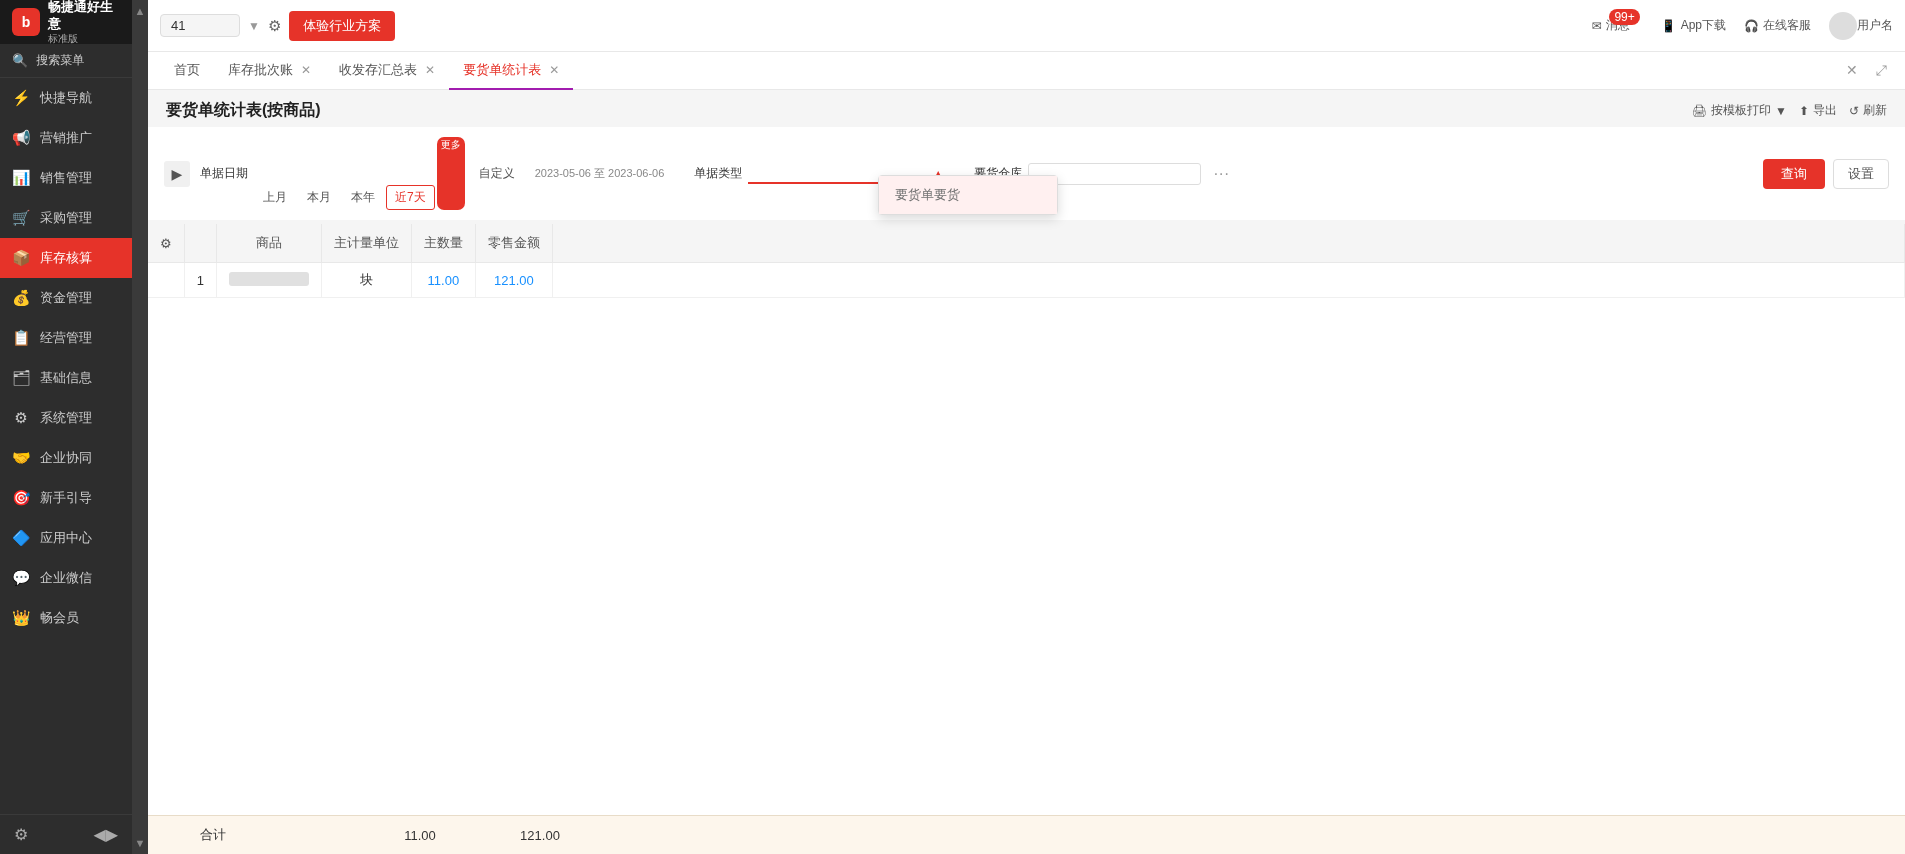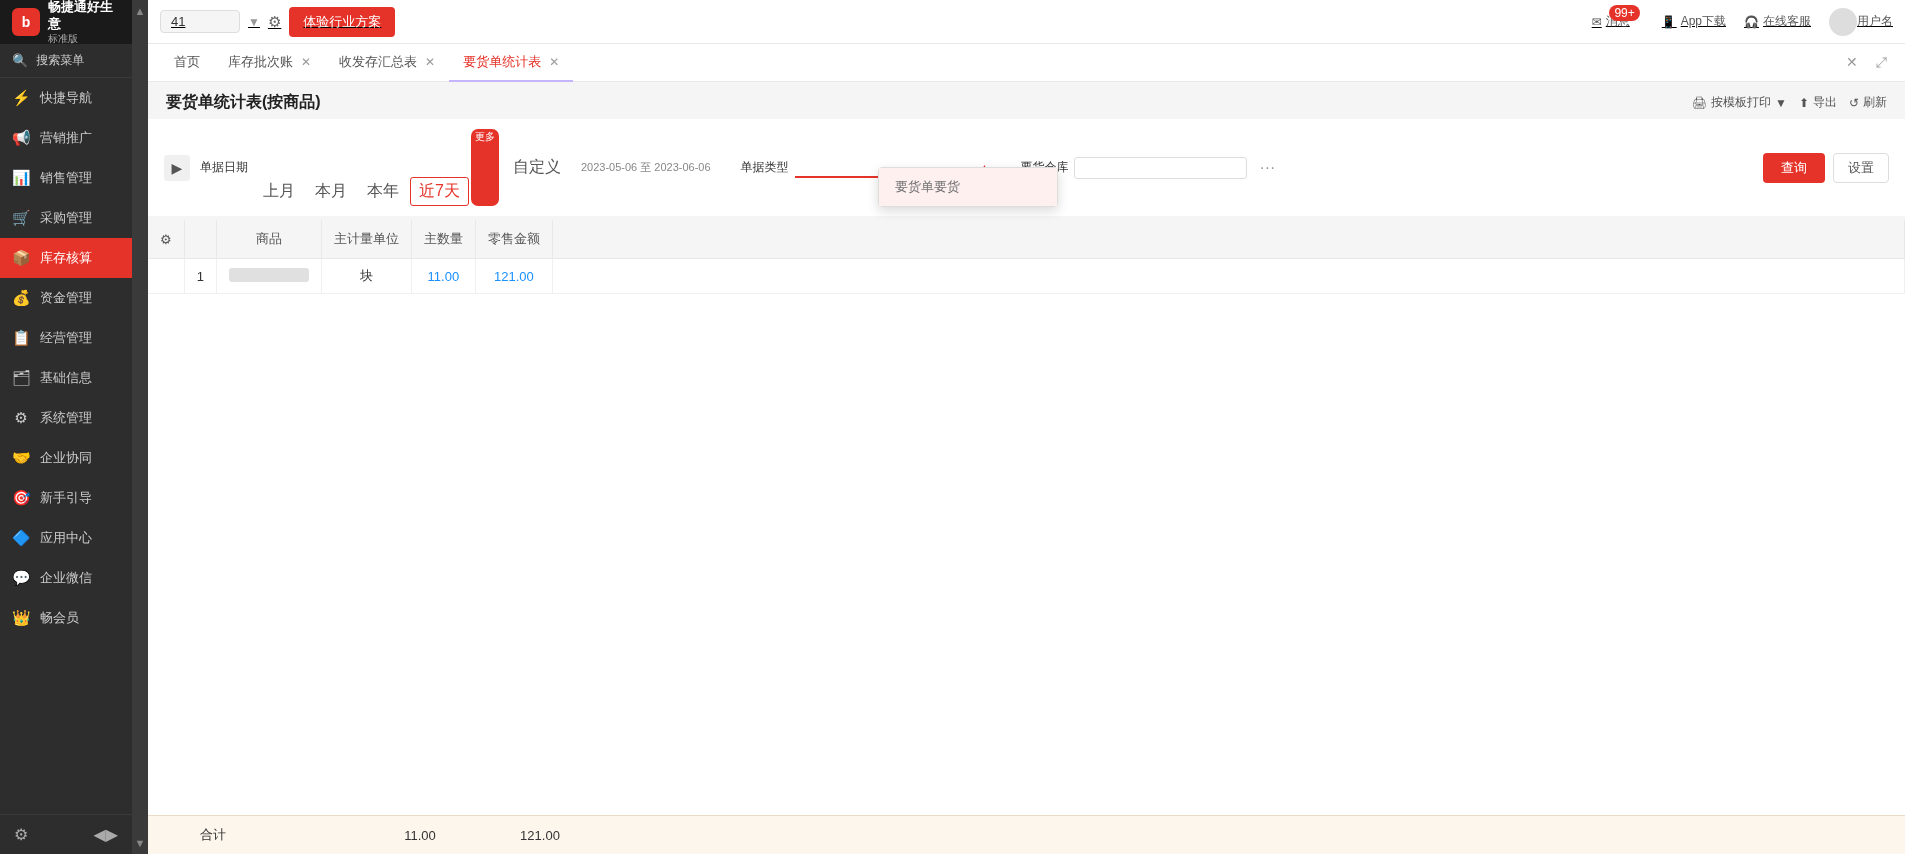--- a/index.html
+++ b/index.html
@@ -65,29 +65,28 @@
     .sidebar-footer-icon { color: #aaa; cursor: pointer; font-size: 16px; }
     
     .main-wrap {
       flex: 1;
       display: flex;
       flex-direction: column;
       overflow: hidden;
     }
     
     .topbar {
-      height: 44px;
+      height: 52px;
       background: #fff;
       display: flex;
       align-items: center;
       padding: 0 12px;
       border-bottom: 1px solid #e8e8e8;
       justify-content: space-between;
       flex-shrink: 0;
-      text-decoration: underline;
     }
     .topbar-left {
       display: flex;
       align-items: center;
       gap: 8px;
     }
     .topbar-number {
       background: #f5f5f5;
       border: 1px solid #ddd;
       border-radius: 4px;
@@ -153,21 +152,21 @@
       padding: 0 14px;
       height: 38px;
       font-size: 13px;
       color: #555;
       cursor: pointer;
       border-bottom: 2px solid transparent;
       gap: 6px;
     }
     .tab.active {
       color: #e63329;
-      border-bottom: 2px solid #c4b5fd;
+      border-bottom: 2px solid #a21caf;
       background: #fff;
     }
     .tab-close {
       font-size: 12px;
       color: #999;
       margin-left: 2px;
       cursor: pointer;
     }
     .tab-home { font-size: 13px; }
     .tabs-bar-actions {
@@ -246,40 +245,40 @@
       font-size: 12px;
       color: #555;
     }
     .filter-label { color: #333; font-size: 12px; }
     .filter-date-btns {
       display: flex;
       gap: 2px;
     }
     .filter-date-btn {
       padding: 3px 8px;
-      font-size: 16px;
+      font-size: 12px;
       border: 1px solid transparent;
       border-radius: 3px;
       cursor: pointer;
       background: none;
       color: #555;
       margin-top: 48px;
     }
     .filter-date-btn.active { color: #e63329; border-color: #e63329; }
     .filter-badge-more {
       background: #e63329;
       color: white;
       font-size: 10px;
       border-radius: 7px;
       padding: 1px 4px;
       cursor: pointer;
     }
     .filter-custom-btn {
       padding: 3px 8px;
-      font-size: 16px;
+      font-size: 12px;
       border: none;
       background: none;
       color: #555;
       cursor: pointer;
       text-align: center;
     }
     .filter-type-group {
       display: flex;
       align-items: center;
       gap: 6px;

